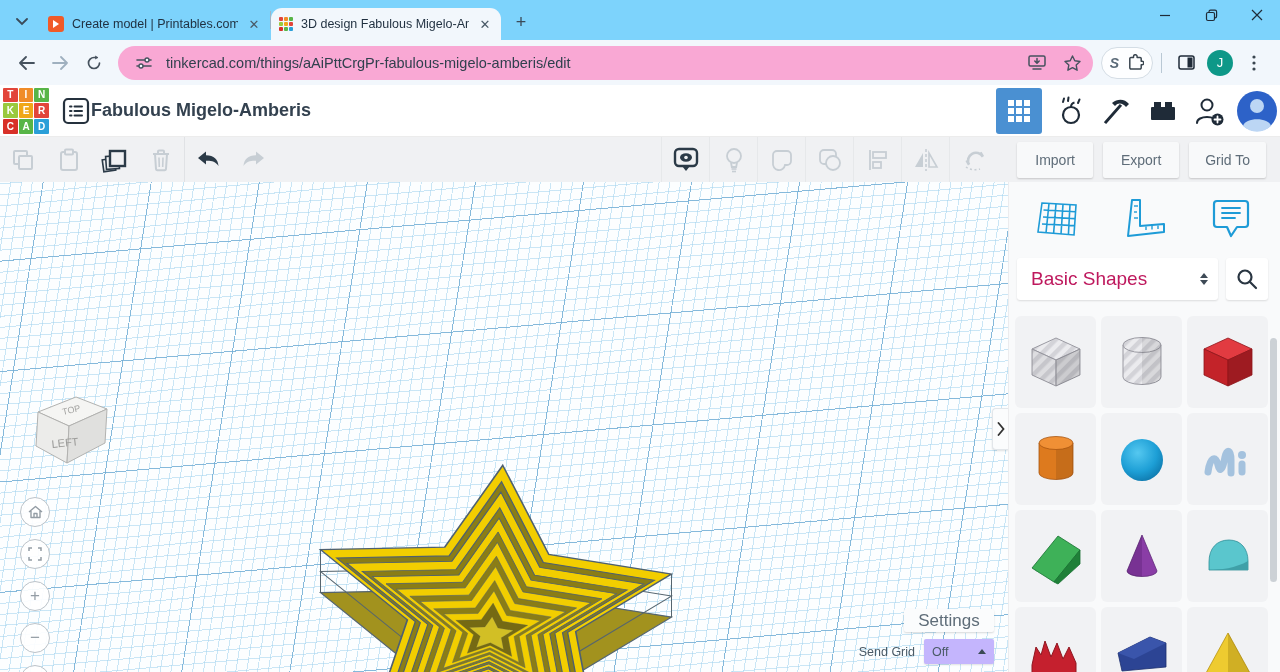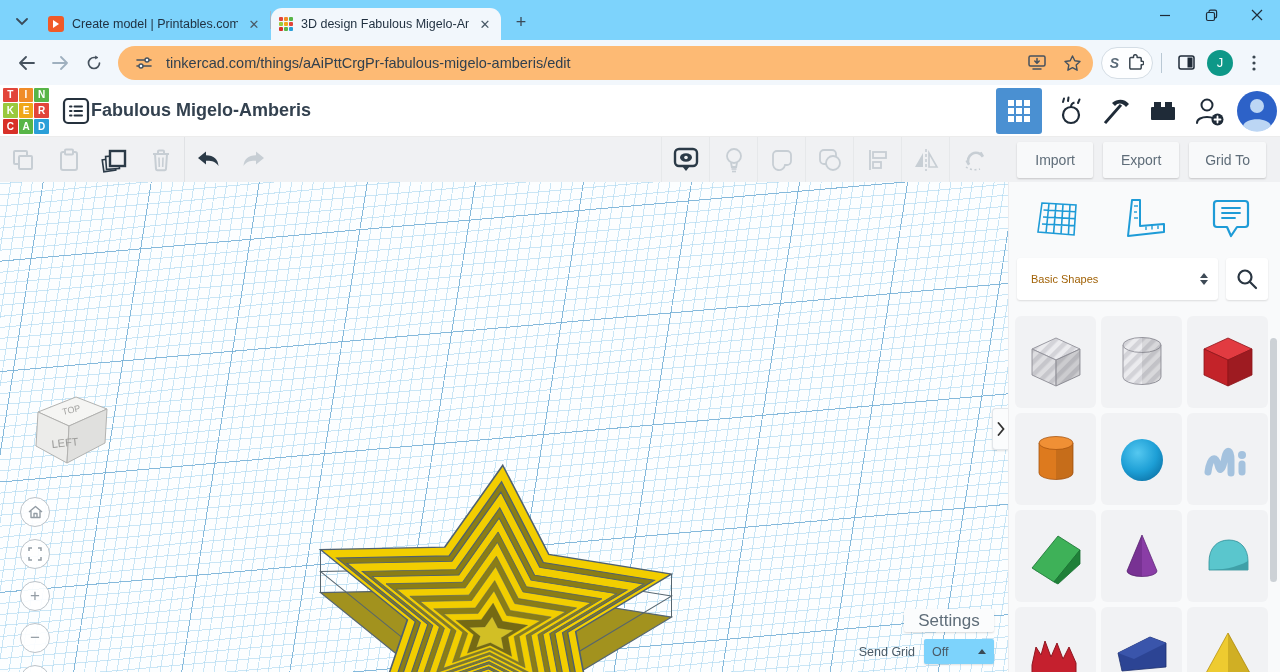--- a/index.html
+++ b/index.html
@@ -18,21 +18,21 @@
   .fav-tk i { border-radius:1px; }
   .newtab { width:28px; height:28px; margin:0 0 4px 6px; display:flex; align-items:center; justify-content:center; font-size:18px; color:#3a4a58; }
   .win-controls { margin-left:auto; display:flex; align-self:flex-start; height:30px; }
   .win-btn { width:46px; height:30px; display:flex; align-items:center; justify-content:center; color:#1f2b38; }
   .tab-divider { width:1px; height:18px; background:#9fb4c6; margin-bottom:11px; }
 
   
   .addressbar { height:45px; background:#f2f7fc; display:flex; align-items:center; padding:0 10px; gap:2px; }
   .nav-ic { width:32px; height:32px; border-radius:50%; display:flex; align-items:center; justify-content:center; color:#46525e; flex:none; }
   .nav-ic.dis { color:#9fb0bf; }
-  .omnibox { flex:1; height:34px; margin:0 6px; background:#fdba74; border-radius:17px; display:flex; align-items:center; padding:0 6px 0 12px; gap:8px; min-width:0; }
+  .omnibox { flex:1; height:34px; margin:0 6px; background:#f9a8d4; border-radius:17px; display:flex; align-items:center; padding:0 6px 0 12px; gap:8px; min-width:0; }
   .omnibox .url { flex:1; font-size:14.5px; color:#31404e; white-space:nowrap; overflow:hidden; }
   .omni-ic { width:28px; height:28px; display:flex; align-items:center; justify-content:center; color:#46525e; flex:none; }
   .ext-pill { height:32px; background:#fdfeff; border:1px solid #d4dde5; border-radius:16px; display:flex; align-items:center; padding:0 8px; gap:8px; flex:none; }
   .ext-s { font-size:14px; color:#5a6a78; font-weight:bold; font-style:italic; }
   .bar-div { width:1px; height:20px; background:#b9c8d4; margin:0 6px; }
   .avatar-j { width:26px; height:26px; border-radius:50%; background:#0e9888; color:#fff; font-size:13px; display:flex; align-items:center; justify-content:center; flex:none; }
 
   
   .tk-header { height:52px; background:#fff; display:flex; align-items:center; border-bottom:1px solid #ececec; }
   .tk-logo { width:46px; height:46px; margin-left:3px; display:grid; grid-template-columns:repeat(3,1fr); grid-template-rows:repeat(3,1fr); gap:1px; }
@@ -66,29 +66,29 @@
       repeating-linear-gradient(to bottom, rgba(160,210,238,0.55) 0 1px, transparent 1px 11px),
       repeating-linear-gradient(to right,  rgba(160,210,238,0.55) 0 1px, transparent 1px 11px);
   }
   .viewcube { position:absolute; left:22px; top:200px; }
   .navbtn { position:absolute; left:20px; width:30px; height:30px; border-radius:50%; background:rgba(255,255,255,0.92); border:1px solid #bcc3c9; color:#949da5; display:flex; align-items:center; justify-content:center; font-size:17px; }
   .star-svg { position:absolute; left:278px; top:258px; }
   .expand-handle { position:absolute; right:0px; top:226px; width:16px; height:42px; background:#fbfcfd; border:1px solid #e2e6ea; border-right:none; border-radius:4px 0 0 4px; box-shadow:0 1px 2px rgba(0,0,0,0.12); display:flex; align-items:center; justify-content:center; color:#333; }
   .settings-btn { position:absolute; right:14px; bottom:40px; width:90px; height:23px; background:#fbfcfd; border-radius:2px; box-shadow:0 1px 2px rgba(0,0,0,0.15); font-size:17px; color:#5f6d79; display:flex; align-items:center; justify-content:center; }
   .snap-row { position:absolute; right:14px; bottom:8px; display:flex; align-items:center; gap:9px; }
   .snap-label { font-size:12.5px; color:#4a5a66; }
-  .snap-select { width:70px; height:25px; background:#7dd3fc; border-radius:2px; box-shadow:0 1px 2px rgba(0,0,0,0.12); display:flex; align-items:center; padding:0 8px; font-size:12.5px; color:#4a5a66; }
+  .snap-select { width:70px; height:25px; background:#c4b5fd; border-radius:2px; box-shadow:0 1px 2px rgba(0,0,0,0.12); display:flex; align-items:center; padding:0 8px; font-size:12.5px; color:#4a5a66; }
   .caret-up { width:0; height:0; border-left:4px solid transparent; border-right:4px solid transparent; border-bottom:5px solid #3a4a56; margin-left:auto; }
 
   
   .panel { position:relative; width:272px; height:490px; background:#f9fafb; border-left:1px solid #ececee; }
   .panel-icons { display:flex; justify-content:space-between; padding:14px 26px 0 26px; }
   .p-ic { width:46px; height:46px; display:flex; align-items:center; justify-content:center; color:#1e9bd7; }
   .select-row { display:flex; gap:8px; padding:16px 12px 0 8px; }
-  .shape-select { flex:1; height:42px; background:#fff; border-radius:3px; box-shadow:0 1px 2px rgba(0,0,0,0.12); display:flex; align-items:center; padding:0 10px 0 14px; font-size:11px; color:#a16207; }
+  .shape-select { flex:1; height:42px; background:#fff; border-radius:3px; box-shadow:0 1px 2px rgba(0,0,0,0.12); display:flex; align-items:center; padding:0 10px 0 14px; font-size:19px; color:#be185d; }
   .sel-caret { margin-left:auto; display:flex; flex-direction:column; gap:2px; }
   .sel-caret i { width:0; height:0; border-left:4px solid transparent; border-right:4px solid transparent; }
   .sel-caret .up { border-bottom:5px solid #3e4a56; }
   .sel-caret .dn { border-top:5px solid #3e4a56; }
   .search-btn { width:42px; height:42px; background:#fff; border-radius:3px; box-shadow:0 1px 2px rgba(0,0,0,0.12); display:flex; align-items:center; justify-content:center; color:#2a3642; }
   .shapes-grid { display:grid; grid-template-columns:repeat(3,1fr); gap:5px; padding:16px 12px 0 6px; }
   .shape-tile { height:92px; background:#f1f2f4; border-radius:6px; display:flex; align-items:center; justify-content:center; }
   .p-scrollthumb { position:absolute; right:3px; top:156px; width:7px; height:244px; background:#ccd1d6; border-radius:4px; }
 </style>
 </head>

